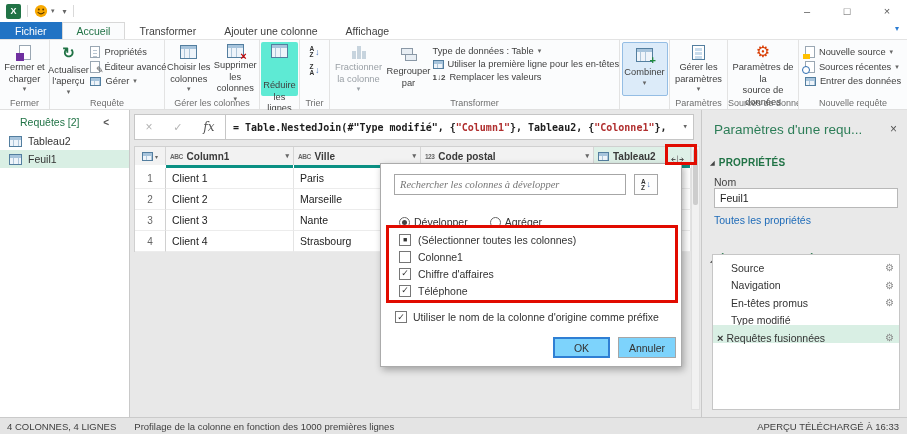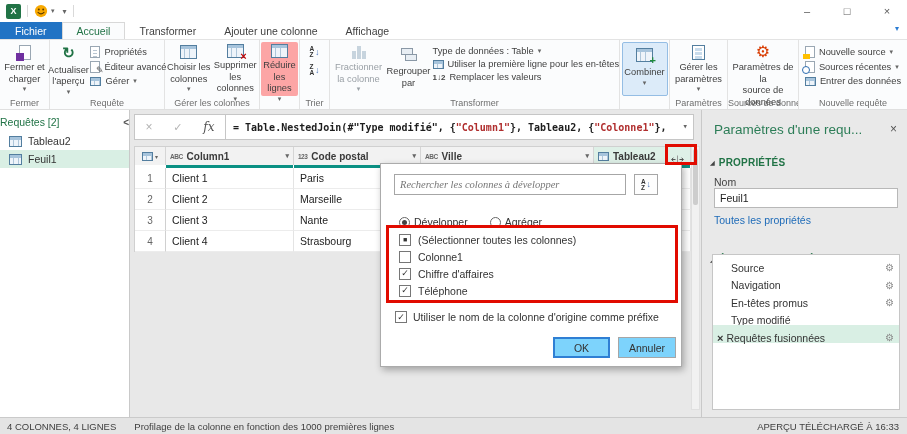--- a/index.html
+++ b/index.html
@@ -25,21 +25,21 @@
   .tab.file{background:#2173c4;color:#fff;font-weight:400;padding:0 15px;}
   .tab.sel{background:#fbfcfd;border:1px solid #d8d8d8;border-bottom:none;color:#217346;}
   .ribbon-opt{position:absolute;right:8px;top:24px;font-size:8px;color:#2b7cd3;}
   
   .ribbon{position:absolute;left:0;top:40px;width:907px;height:70px;background:#fbfcfd;border-bottom:1px solid #e0e0e0;display:flex;}
   .rgroup{position:relative;height:100%;border-right:1px solid #e3e3e3;padding:2px 1px 13px;display:flex;align-items:flex-start;justify-content:center;gap:1px;}
   .glabel{position:absolute;bottom:1px;left:0;right:0;text-align:center;font-size:9px;color:#6e6e6e;white-space:nowrap;overflow:hidden;}
   .bigbtn{height:54px;display:flex;flex-direction:column;align-items:center;justify-content:flex-start;text-align:center;
     font-size:9.3px;line-height:1.25;color:#3f3f3f;padding:2px 1px;border-radius:2px;white-space:normal;}
   .bigbtn .bico{height:20px;display:flex;align-items:center;justify-content:center;margin-bottom:2px;}
-  .bigbtn.hl{background:#fca5a5;}
+  .bigbtn.hl{background:#5eead4;gap:20px;}
   .bigbtn.hlb{background:#dcebf9;border:1px solid #94bde4;}
   .bigbtn.dis{color:#9aa0a6;}
   .stack{display:flex;flex-direction:column;justify-content:flex-start;gap:3px;padding-top:4px;}
   .sitem{display:flex;align-items:center;gap:4px;font-size:9.3px;color:#3f3f3f;white-space:nowrap;}
   .dd{font-size:7px;color:#666;}
   
   .tico{position:relative;display:inline-block;width:13px;height:11px;border:1px solid #537e9f;background:#eef4fa;flex:none;}
   .tico::before{content:"";position:absolute;left:0;right:0;top:0;height:3px;background:#a7c4dc;}
   .tico::after{content:"";position:absolute;left:3px;top:3px;bottom:0;width:4px;border-left:1px solid #aec6da;border-right:1px solid #aec6da;}
   .tico.lg{width:17px;height:14px;}
@@ -65,21 +65,21 @@
   .sorticon{display:inline-flex;align-items:center;gap:1px;}
   .sorticon .sl{display:flex;flex-direction:column;}
   .sorticon .sl i{font-style:normal;font-size:6.5px;font-weight:700;line-height:6px;color:#333;}
   .sorticon .sa{font-size:9px;color:#4a74b8;line-height:1;}
   .pencil{font-size:9px;color:#555;}
   .r12{font-size:8px;color:#444;font-weight:700;white-space:nowrap;}
   
   .mainbg{position:absolute;left:0;top:110px;width:907px;height:307px;background:#e8e8e8;}
   
   .qpanel{position:absolute;left:0;top:110px;width:130px;height:307px;background:#fff;border-right:1px solid #c9c9c9;}
-  .qhead{display:flex;align-items:center;justify-content:space-between;padding:6px 0 4px;font-size:10.5px;color:#217346;}
+  .qhead{display:flex;align-items:center;justify-content:space-between;padding:6px 20px 4px;font-size:10.5px;color:#217346;}
   .qcollapse{font-size:10px;color:#555;font-weight:700;}
   .qitem{display:flex;align-items:center;gap:6px;height:18px;padding-left:9px;font-size:10.5px;color:#333;}
   .qitem.sel{background:#d9efe4;}
   
   .fbar{position:absolute;left:134px;top:114px;width:560px;height:26px;display:flex;}
   .fbtns{width:92px;border:1px solid #c6c6c6;background:#fff;display:flex;align-items:center;justify-content:space-around;}
   .fx-x{color:#b3b3b3;font-size:12px;}
   .fx-c{color:#b3b3b3;font-size:11px;}
   .fx-fx{color:#555;font-size:12px;font-style:italic;font-family:"DejaVu Serif",serif;}
   .finput{flex:1;border:1px solid #c6c6c6;border-left:none;background:#fff;display:flex;align-items:center;padding:0 18px 0 7px;
@@ -417,27 +417,27 @@
       <div class="corner">
         <span class="tico sm"></span>
         <span class="dd" style="font-size:6px;">▾</span>
       </div>
       <div class="hcell">
         <span class="tip">ABC</span>
         <span>Column1</span>
         <span class="hdd">▾</span>
       </div>
       <div class="hcell">
+        <span class="tip">ABC</span>
+        <span>Ville</span>
+        <span class="hdd">▾</span>
+      </div>
+      <div class="hcell">
         <span class="tip">123</span>
         <span>Code postal</span>
-        <span class="hdd">▾</span>
-      </div>
-      <div class="hcell">
-        <span class="tip">ABC</span>
-        <span>Ville</span>
         <span class="hdd">▾</span>
       </div>
       <div class="hcell selcol">
         <span class="tico sm"></span>
         <span>Tableau2</span>
       </div>
     </div>
     <div class="qbar">
       <i class="no"></i>
         <i></i>

